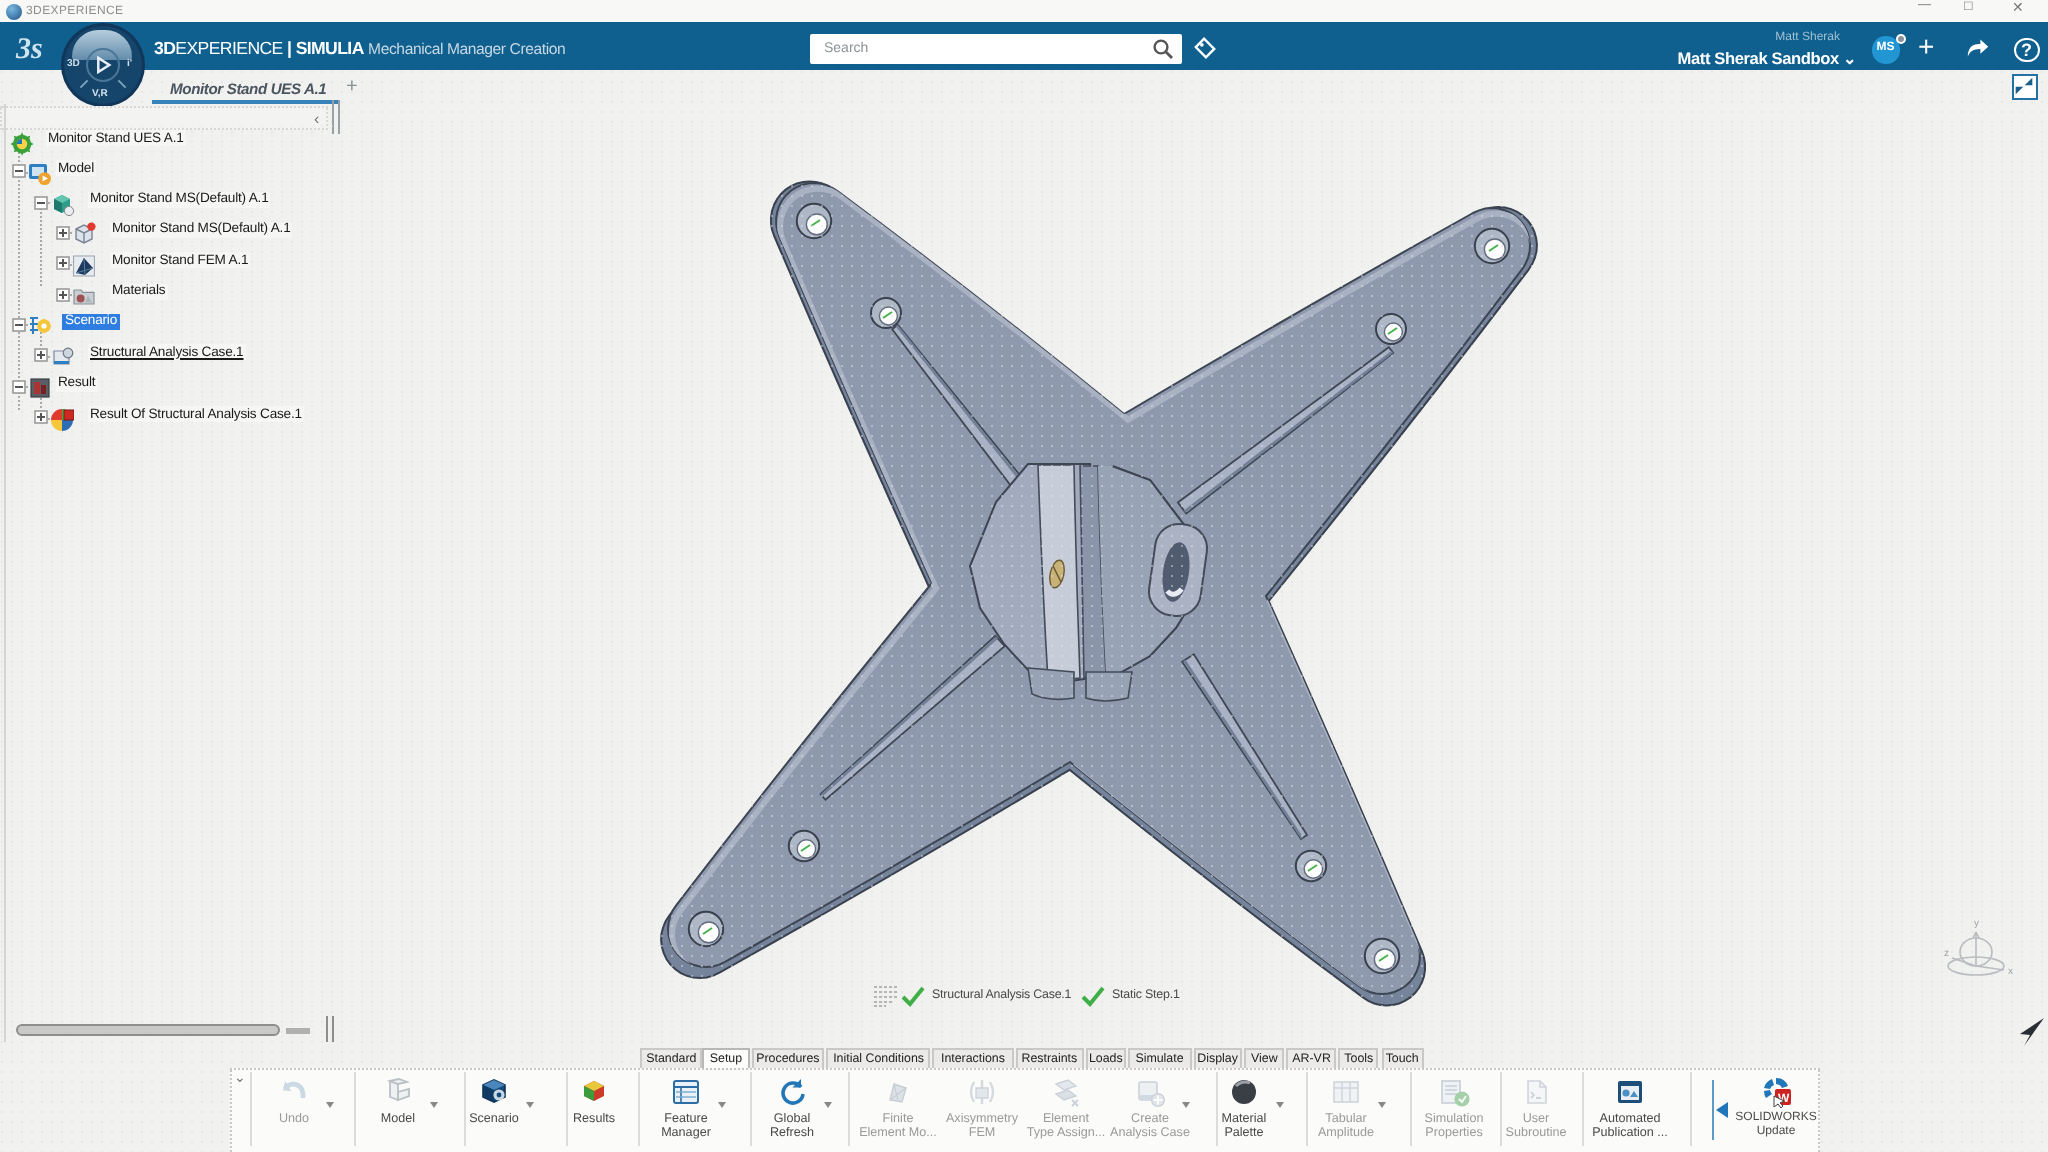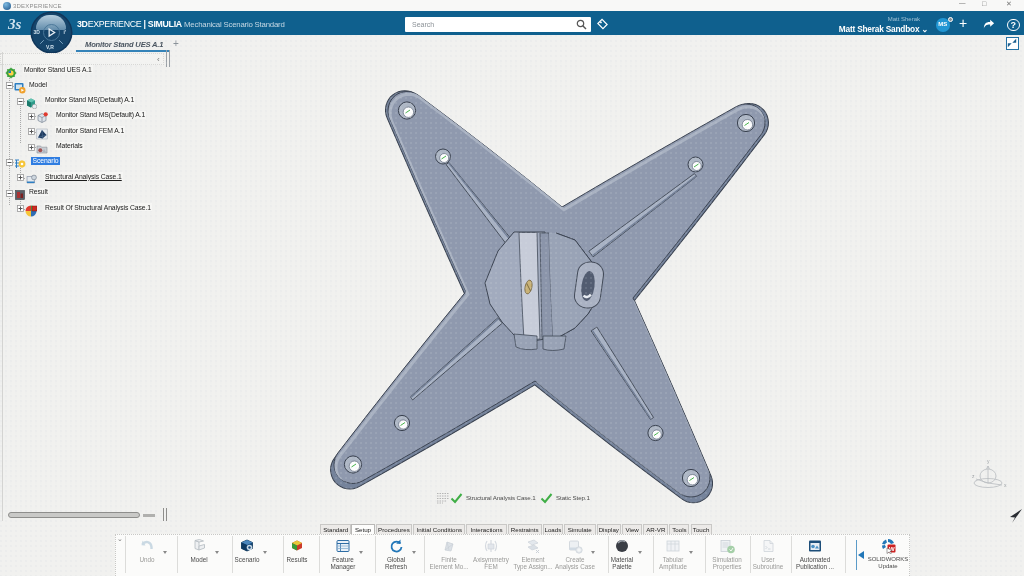--- a/index.html
+++ b/index.html
@@ -20,21 +20,21 @@
   <span class="abs" style="left:13px;top:2.5px;font-size:6px;letter-spacing:0.2px">3DEXPERIENCE</span>
   <span class="abs" style="left:959px;top:-1px;color:#777;font-size:6.5px">—</span>
   <span class="abs" style="left:982px;top:0px;color:#777;font-size:7px">□</span>
   <span class="abs" style="left:1006px;top:0px;color:#777;font-size:7px">✕</span>
 </div>
 
 <div class="abs" id="header">
   <svg class="abs" style="left:7px;top:2px" width="24" height="21" viewBox="0 0 24 21">
     <text x="1" y="16" font-size="15" font-style="italic" font-weight="bold" fill="#cfe3ef" font-family="Liberation Serif,serif">3s</text>
   </svg>
-  <div class="abs" style="left:77px;top:7.5px;font-size:8.8px;letter-spacing:-0.3px;color:#fff;white-space:nowrap"><b>3D</b>EXPERIENCE <b>| SIMULIA</b> <span style="font-size:7.8px;letter-spacing:-0.2px;color:#c6d8e4">Mechanical Scenario Standard</span></div>
+  <div class="abs" style="left:77px;top:7.5px;font-size:8.8px;letter-spacing:-0.3px;color:#fff;white-space:nowrap"><b>3D</b>EXPERIENCE <b>| SIMULIA</b> <span style="font-size:7.8px;letter-spacing:-0.2px;color:#c6d8e4">Mechanical Manager Creation</span></div>
 
   <div class="abs" style="left:405px;top:6px;width:186px;height:14.5px;background:#fff;border-radius:1px">
     <span style="position:absolute;left:7px;top:3.5px;font-size:7px;color:#8b9196">Search</span>
     <svg style="position:absolute;right:4px;top:2px" width="11" height="11" viewBox="0 0 11 11">
         <circle cx="4.5" cy="4.5" r="3.2" fill="none" stroke="#555" stroke-width="1.2"></circle>
         <line x1="7" y1="7" x2="10" y2="10" stroke="#555" stroke-width="1.4"></line>
       </svg>
   </div>
   <svg class="abs" style="left:596px;top:7px" width="13" height="12" viewBox="0 0 13 13">
       <path d="M1.5 6 L6 1.5 L11.5 7 L7 11.5 Z" fill="none" stroke="#fff" stroke-width="1.3"></path>

